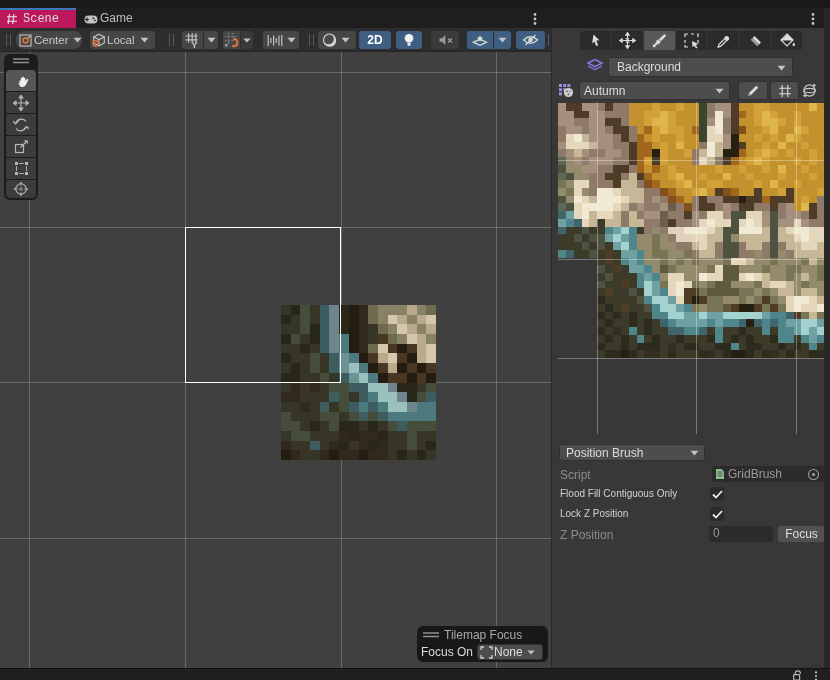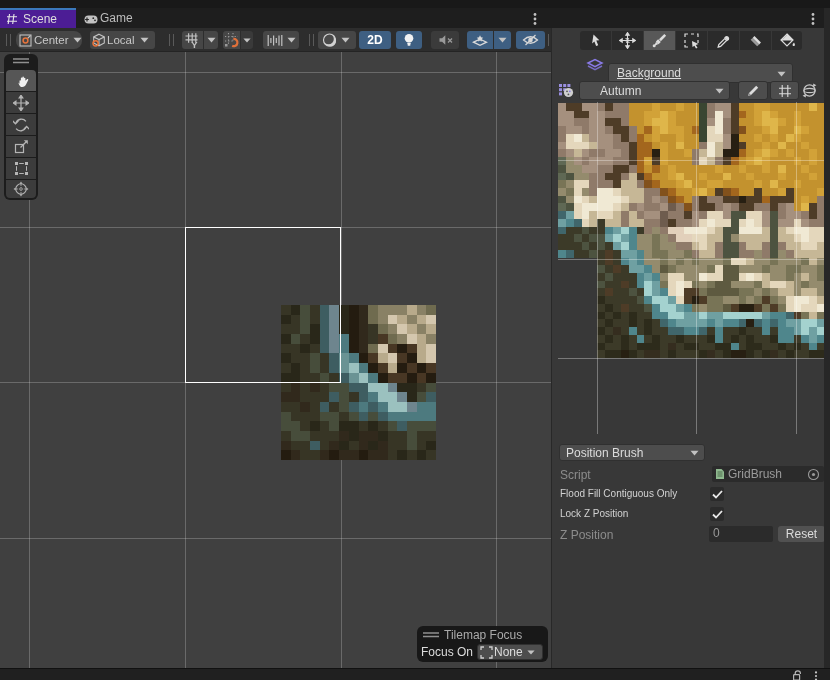--- a/index.html
+++ b/index.html
@@ -1,21 +1,21 @@
 <!DOCTYPE html>
 <html><head><meta charset="utf-8"><style>
 * { margin:0; padding:0; box-sizing:border-box; }
 html,body { width:830px; height:680px; overflow:hidden; background:#383838;
   font-family:"Liberation Sans", sans-serif; }
 .abs { position:absolute; }
 .ic { display:flex; align-items:center; justify-content:center; }
 #page { position:relative; width:830px; height:680px; background:#191919; }
 
 #tabbar { position:absolute; left:0; top:8px; width:830px; height:20px; background:#1e1e1e; }
-.tab-sel { position:absolute; top:8px; height:20px; background:#4c1d95; color:#dedede; font-size:12px; }
+.tab-sel { position:absolute; top:8px; height:20px; background:#be185d; color:#dedede; font-size:12px;font-family:Liberation Mono, monospace; }
 
 #stoolbar { position:absolute; left:0; top:28px; width:551px; height:24px; background:#2d2d2d; border-bottom:1px solid #242424;}
 .tbtn { position:absolute; top:3px; height:18px; background:#464646; border-radius:3px; color:#c8c8c8; font-size:11.5px; display:flex; align-items:center; }
 .sep { position:absolute; top:6px; width:1px; height:12px; background:#5a5a5a; }
 .blue { background:#3e5f82 !important; }
 
 #scene { position:absolute; left:0; top:52px; width:551px; height:616px; background:#404040; overflow:hidden; }
 .gv { position:absolute; top:0; width:1px; height:616px; background:rgba(255,255,255,0.22); }
 .gh { position:absolute; left:0; width:551px; height:1px; background:rgba(255,255,255,0.22); }
 
@@ -580,21 +580,21 @@
       </div>
 
   <div class="abs ic" style="left:34px; top:30px;">
         <svg width="18" height="15" viewBox="0 0 18 15">
           <g fill="none" stroke="#8a7ae8" stroke-width="1.5">
             <path d="M2 8 L9 11.6 L16 8" opacity="0.8"></path>
             <path d="M2 5 L9 1.6 L16 5 L9 8.6 Z"></path>
           </g>
         </svg>
       </div>
-  <div class="drop" style="left:56px; top:35px; width:185px; height:20px;text-decoration:underline;">
+  <div class="drop" style="left:56px; top:29px; width:185px; height:20px;">
     <span style="margin-left:8px;">Background</span>
     <span class="ic abs" style="left:168px; top:7px;">
           <svg width="9" height="6" viewBox="0 0 9 6">
             <path d="M0.5 0.8 L8.5 0.8 L4.5 5.5 Z" fill="#c2c2c2"></path>
           </svg>
         </span>
   </div>
 
   <div class="abs ic" style="left:6px; top:55px;">
         <svg width="16" height="15" viewBox="0 0 16 15">
@@ -606,21 +606,21 @@
             <rect x="1" y="9.4" width="3" height="3"></rect>
             <rect x="5.2" y="5.2" width="3" height="3"></rect>
           </g>
           <circle cx="10.5" cy="9.5" r="4.6" fill="#cfcfcf"></circle>
           <circle cx="9" cy="8.3" r="0.9" fill="#555"></circle>
           <circle cx="11.8" cy="8.3" r="0.9" fill="#8a7ae8"></circle>
           <circle cx="10.4" cy="11.4" r="0.9" fill="#555"></circle>
         </svg>
       </div>
   <div class="drop" style="left:27px; top:53px; width:151px; height:19px;">
-    <span style="margin-left:20px;text-align:right;">Autumn</span>
+    <span style="margin-left:4px;text-align:right;">Autumn</span>
     <span class="ic abs" style="left:135px; top:6px;">
           <svg width="9" height="6" viewBox="0 0 9 6">
             <path d="M0.5 0.8 L8.5 0.8 L4.5 5.5 Z" fill="#c2c2c2"></path>
           </svg>
         </span>
   </div>
   <div class="drop ic" style="left:186px; top:53px; width:30px; height:19px; justify-content:center;">
         <svg width="14" height="14" viewBox="0 0 14 14">
           <path d="M2 12 L3 9 L10.2 1.8 L12.2 3.8 L5 11 Z" fill="#dcdcdc"></path>
           <path d="M2 12 L3 9 l2 2 Z" fill="#8a8a8a"></path>
@@ -1462,21 +1462,21 @@
         </svg>
       </div>
   <div class="lbl" style="left:8px; top:480px;">Lock Z Position</div>
   <div class="abs ic" style="left:158px; top:479px; width:14px; height:14px; background:#2b2b2b; border-radius:2px;">
         <svg width="11" height="9" viewBox="0 0 11 9">
           <path d="M1 4.5 L4 7.5 L10 1" fill="none" stroke="#e8e8e8" stroke-width="1.8"></path>
         </svg>
       </div>
   <div class="glbl" style="left:8px; top:500px;">Z Position</div>
   <div class="abs" style="left:157px; top:498px; width:64px; height:16px; background:#2b2b2b; border-radius:2px; color:#9a9a9a; font-size:12px; padding-left:4px;">0</div>
-  <div class="abs ic" style="left:226px; top:498px; width:47px; height:16px; background:#515151; border-radius:3px; color:#dcdcdc; font-size:12px;">Reset</div>
+  <div class="abs ic" style="left:226px; top:498px; width:47px; height:16px; background:#515151; border-radius:3px; color:#dcdcdc; font-size:12px;">Focus</div>
 </div>
 <div id="redge"></div>
 
 <div id="status">
   <div class="abs ic" style="left:792px; top:1px;">
         <svg width="11" height="11" viewBox="0 0 11 11">
           <path d="M3.2 4.6 V3.4 a2.6 2.6 0 0 1 5.2 0 V4" fill="none" stroke="#b5b5b5" stroke-width="1.2"></path>
           <rect x="1.6" y="4.6" width="6" height="5.4" rx="0.8" fill="none" stroke="#b5b5b5" stroke-width="1.2"></rect>
         </svg>
       </div>

